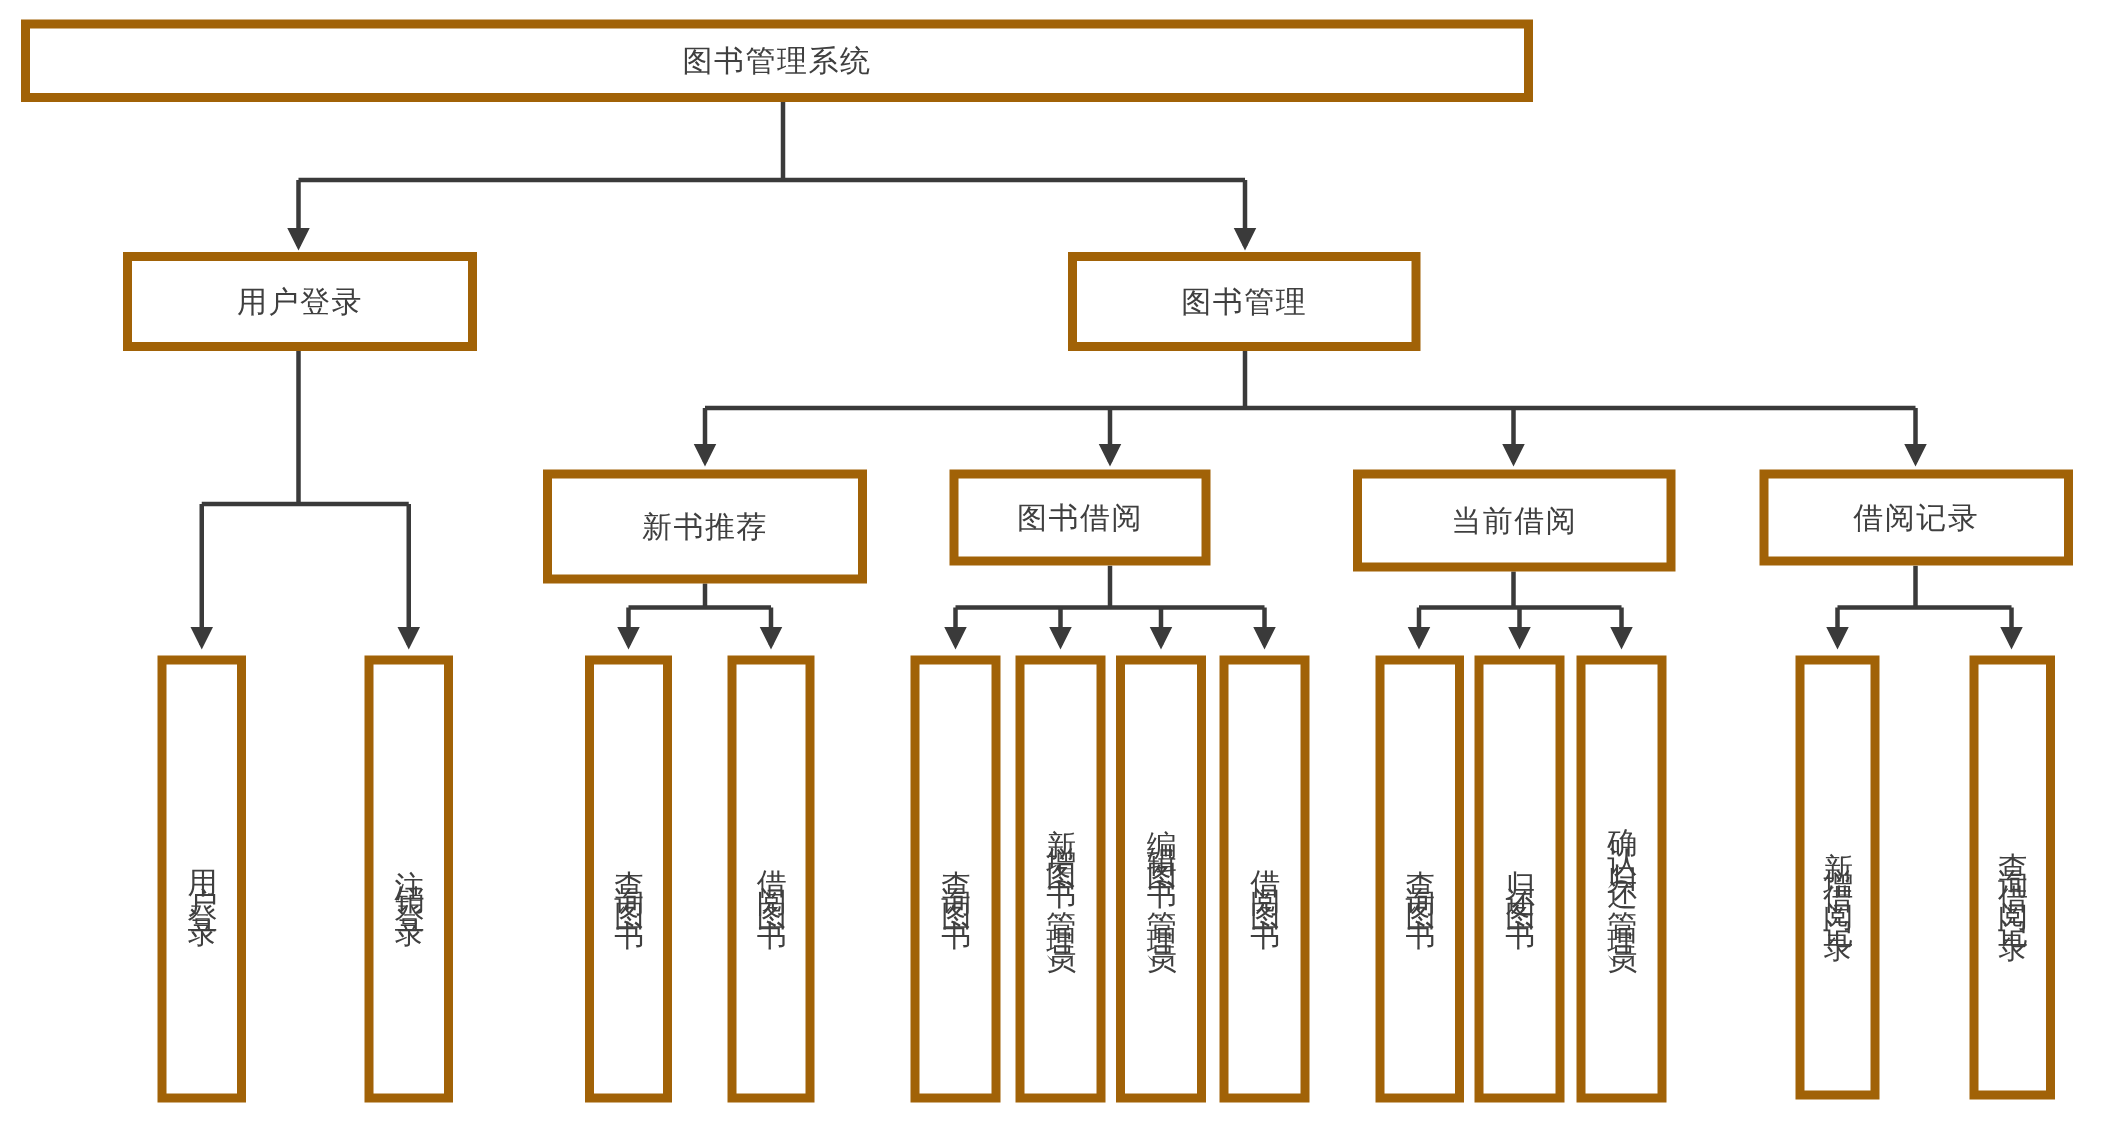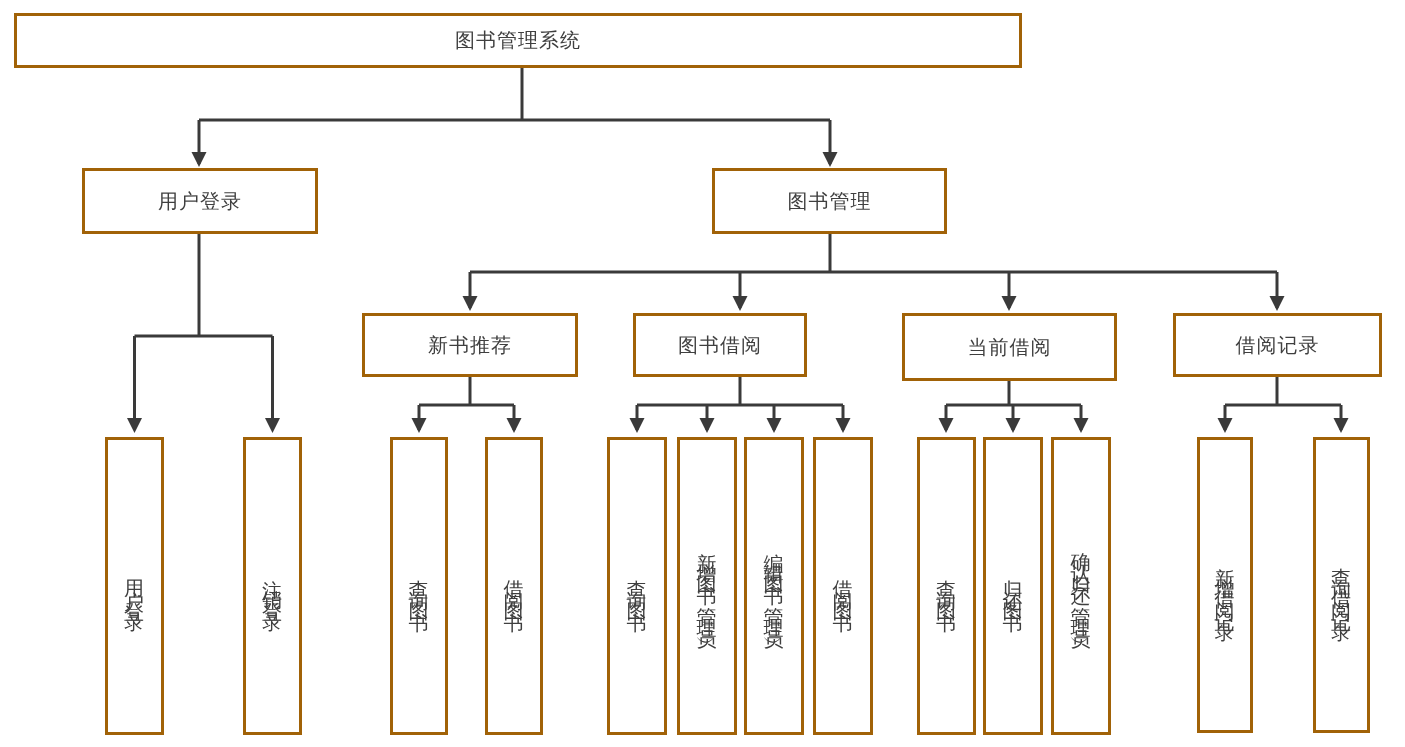--- a/index.html
+++ b/index.html
@@ -7,21 +7,21 @@
     position:relative;
     width:1405px;height:747px;
     background:#ffffff;
     font-family:"Liberation Sans","DejaVu Sans",sans-serif;
     overflow:hidden;
   }
   .wires{position:absolute;left:0;top:0;width:1405px;height:747px;}
   .node{
     position:absolute;
     box-sizing:border-box;
-    border:3px solid #a16207;
+    border:6px solid #a16207;
     background:#ffffff;
     display:flex;align-items:center;justify-content:center;
     color:#3f3f3f;
     font-size:20px;
     letter-spacing:1px;
     white-space:nowrap;
   }
   .leaf{
     writing-mode:vertical-rl;
     text-orientation:mixed;
@@ -93,21 +93,21 @@
       <path d="M1225,405 V430" marker-end="url(#arrow)"></path>
       <path d="M1341,405 V430" marker-end="url(#arrow)"></path>
     </g>
   </svg>
 
   <div class="node" style="left:14px;top:13px;width:1008px;height:55px;">图书管理系统</div>
 
   <div class="node" style="left:82px;top:168px;width:236px;height:66px;">用户登录</div>
   <div class="node" style="left:712px;top:168px;width:235px;height:66px;">图书管理</div>
 
-  <div class="node" style="left:362px;top:313px;width:216px;height:64px;">新书推荐</div>
+  <div class="node" style="left:362px;top:313px;width:216px;height:76px;">新书推荐</div>
   <div class="node" style="left:633px;top:313px;width:174px;height:64px;">图书借阅</div>
   <div class="node" style="left:902px;top:313px;width:215px;height:68px;">当前借阅</div>
   <div class="node" style="left:1173px;top:313px;width:209px;height:64px;">借阅记录</div>
 
   <div class="node leaf" style="left:105px;top:437px;width:59px;height:298px;">用户登录</div>
   <div class="node leaf" style="left:243px;top:437px;width:59px;height:298px;">注销登录</div>
 
   <div class="node leaf" style="left:390px;top:437px;width:58px;height:298px;">查询图书</div>
   <div class="node leaf" style="left:485px;top:437px;width:58px;height:298px;">借阅图书</div>
 

